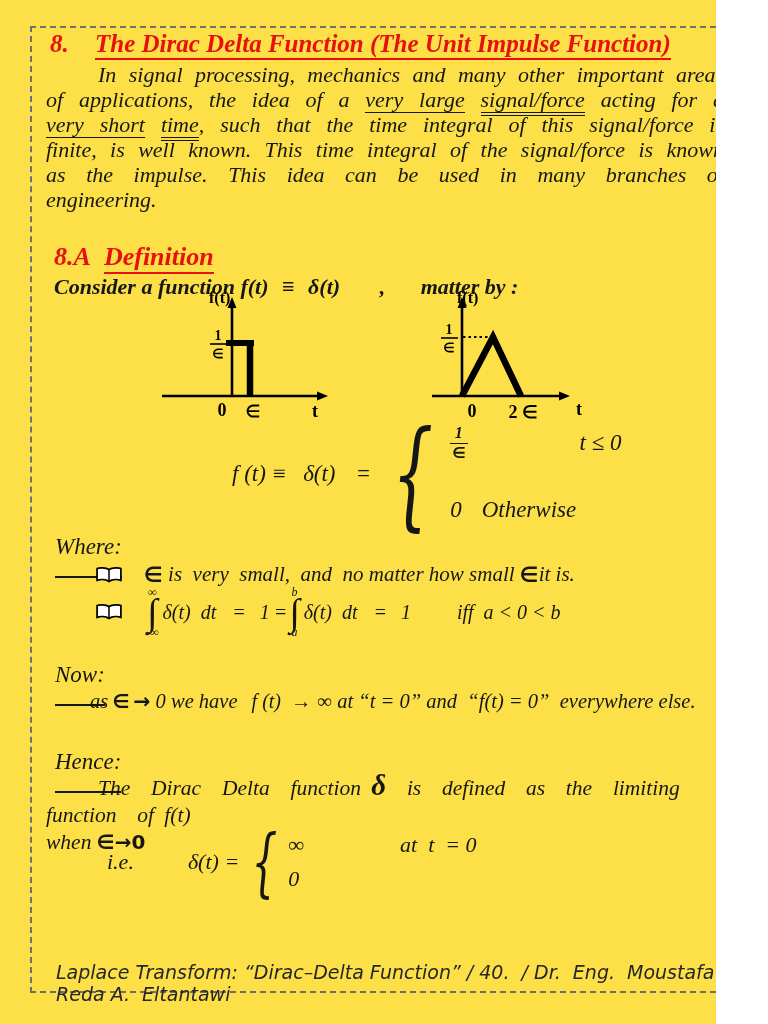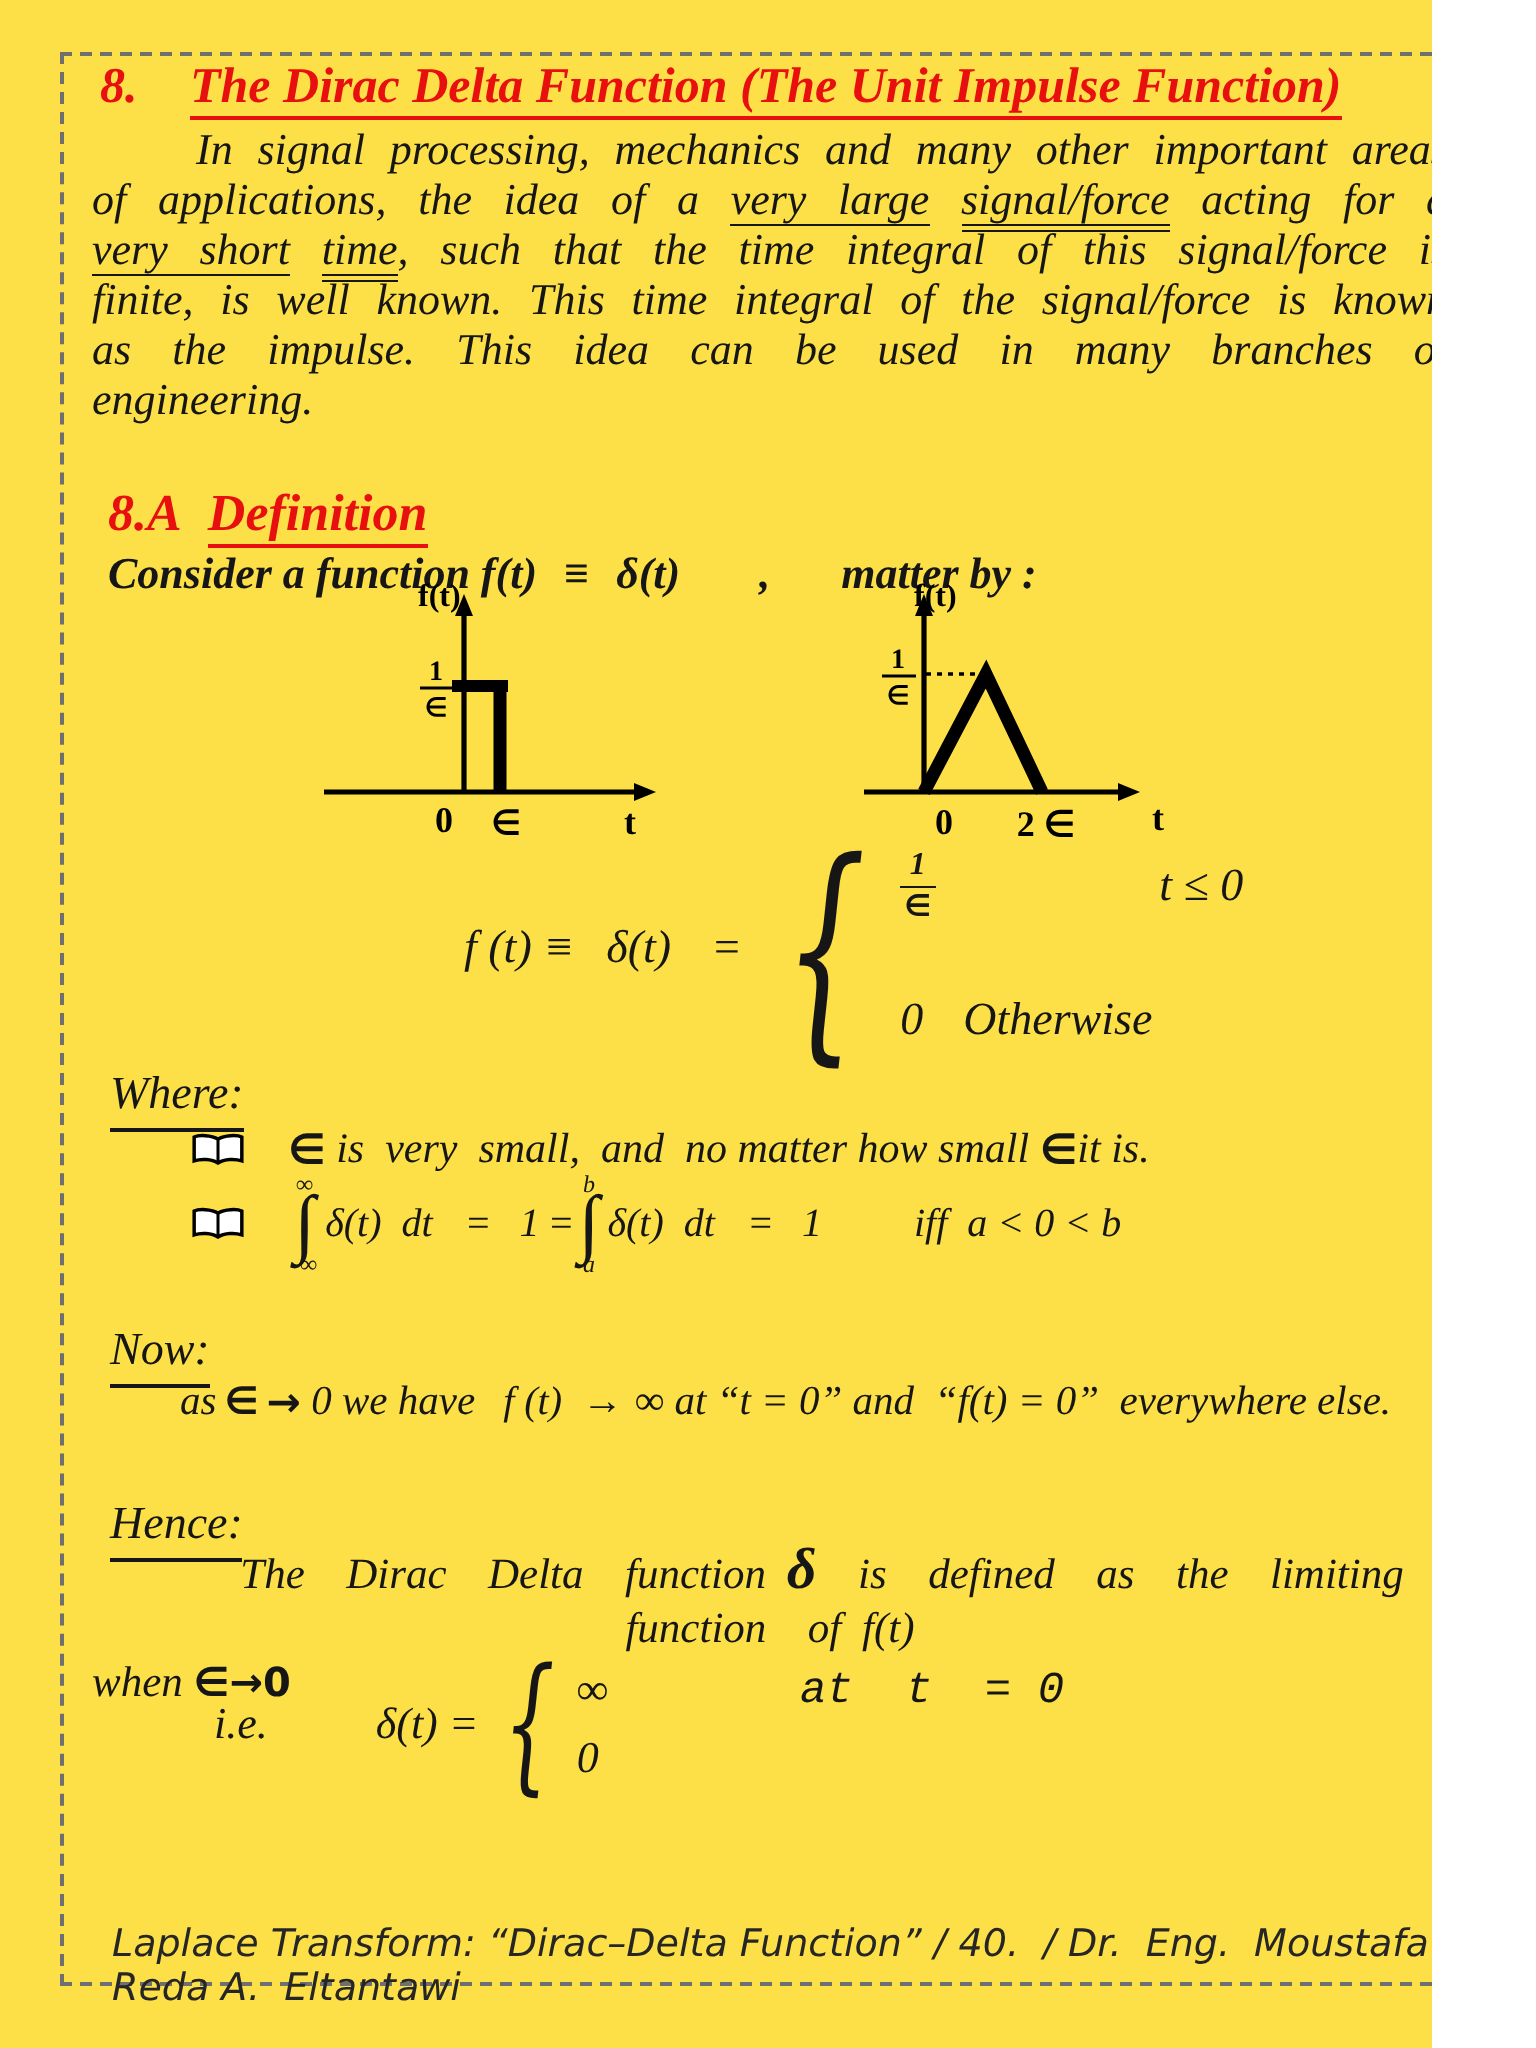--- a/index.html
+++ b/index.html
@@ -7,21 +7,21 @@
           font-family:"Liberation Serif",serif;color:#161616;}
   .sheet{position:absolute;left:30px;top:26px;width:706px;height:967px;
          border:2px dashed #6f6f6f;box-sizing:border-box;}
   .abs{position:absolute;}
   .it{font-style:italic;}
   .b{font-weight:bold;}
   .red{color:#e80f0f;}
   .u-red{border-bottom:2px solid #e80f0f;padding-bottom:1px;}
   .u{border-bottom:1.5px solid #161616;}
   .uu{border-bottom:4px double #161616;}
-  .head-u{border-bottom:2px solid #161616;padding-bottom:4px;}
+  .head-u{border-bottom:2px solid #161616;padding-bottom:16px;}
   .title-row{font-size:25px;font-weight:bold;font-style:italic;}
   .body-text{font-size:22px;line-height:25px;text-align:justify;word-spacing:6px;}
   .frac{display:inline-flex;flex-direction:column;align-items:center;line-height:1;vertical-align:middle;}
   .frac .num{font-size:16px;font-style:italic;font-weight:bold;padding:0 3px 2px 3px;}
   .frac .den{border-top:1.6px solid #161616;font-size:15px;font-weight:bold;padding:2px 2px 0 2px;font-family:"DejaVu Sans",sans-serif;}
   .brace{font-family:"DejaVu Serif",serif;font-weight:400;transform:scaleX(.55);line-height:.92;}
   .cases{display:flex;flex-direction:column;justify-content:center;}
   .eps{font-family:"DejaVu Sans",sans-serif;font-weight:bold;font-style:normal;}
   .intgrp{display:inline-flex;flex-direction:column;align-items:center;line-height:1;}
   .intgrp .lim{font-size:12px;font-style:italic;line-height:1;}
@@ -154,36 +154,36 @@
       <span class="b" style="font-family:'DejaVu Sans',sans-serif;font-style:normal;">→</span>
       <span class="mono-space"> 0 we have</span>
       <span style="font-size:20px;margin:0 10px 0 14px;">f (t)</span>
       <span>→</span>
       <span style="margin-left:6px;">∞</span>
       <span class="mono-space"> at “t = 0” and  “f(t) = 0”  everywhere else.</span>
     </div>
 
     <div class="abs it head-u" style="top:721px;left:23px;font-size:23px;">Hence:</div>
     <div class="abs it" style="top:744px;left:14px;width:678px;font-size:21.5px;line-height:27px;">
-      <div style="text-indent:52px;word-spacing:5px;text-align:center;">
+      <div style="text-indent:52px;word-spacing:5px;">
         <span class="mono-space">The  Dirac  Delta  function </span><span class="b" style="font-size:29px;">δ</span><span class="mono-space">  is  defined  as  the  limiting  function  of f(t)</span>
       </div>
       <div>
         <span>when </span><span class="eps b" style="font-size:20px;">∈→0</span>
       </div>
     </div>
 
     <div class="abs it" style="top:800px;left:75px;display:flex;align-items:center;font-size:22px;">
       <span>i.e.</span>
       <span style="margin-left:54px;">δ(t) =</span>
       <span class="brace" style="font-size:74px;margin-left:2px;">{</span>
       <div class="cases">
         <div style="display:flex;align-items:center;">
           <span>∞</span>
-          <span class="mono-space" style="margin-left:96px;font-family:Liberation Mono, monospace;">at  t  = 0</span>
+          <span class="mono-space" style="margin-left:96px;">at  t  = 0</span>
         </div>
         <div style="display:flex;align-items:center;margin-top:8px;">
           <span>0</span>
         </div>
       </div>
     </div>
 
     <div class="abs it mono-space" style="top:933px;left:24px;font-size:19px;font-family:'DejaVu Sans',sans-serif;color:#262626;">Laplace Transform: “Dirac–Delta Function” / 40.  / Dr.  Eng.  Moustafa Reda A.  Eltantawi</div>
 
   </div>

